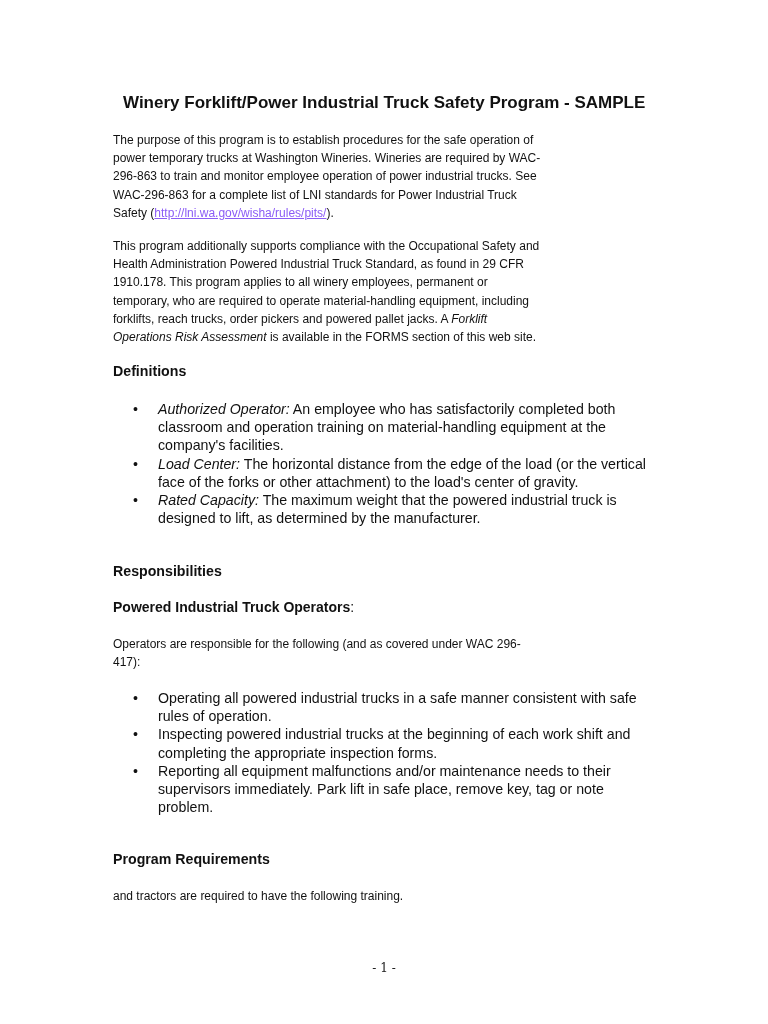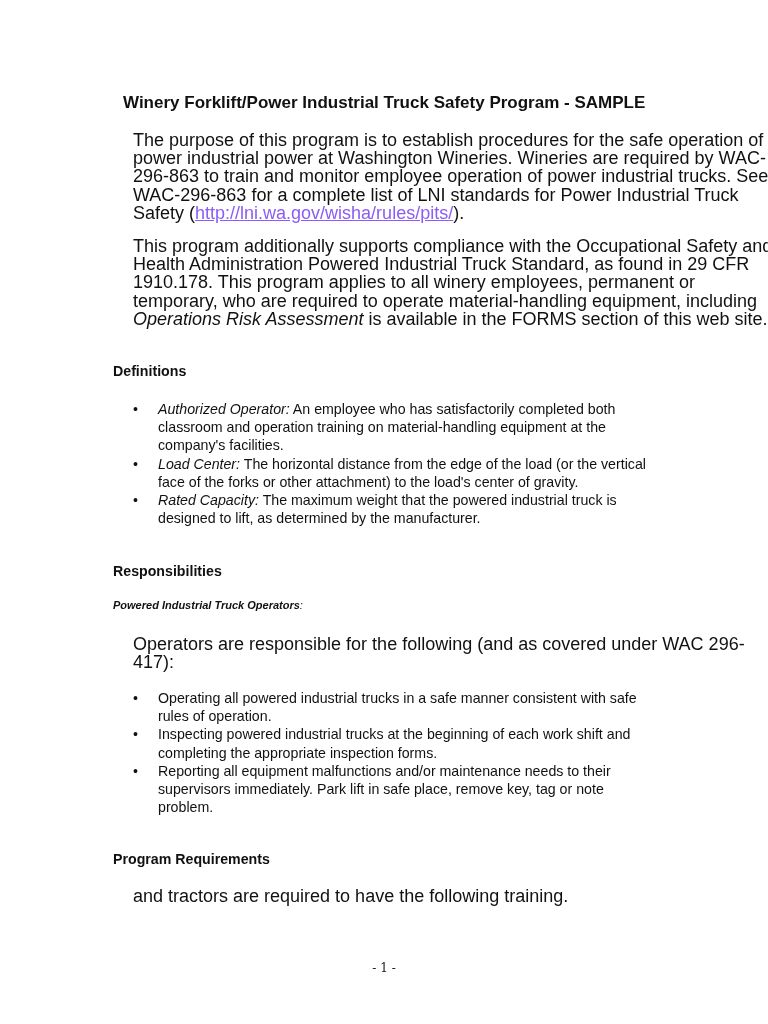--- a/index.html
+++ b/index.html
@@ -1,51 +1,52 @@
 <!DOCTYPE html>
 <html><head>
 <meta charset="utf-8">
 <style>
   html, body { margin: 0; padding: 0; background: #ffffff; }
   body { width: 768px; height: 1024px; position: relative; overflow: hidden;
          font-family: "Liberation Sans", sans-serif; color: #111111; }
   .page { position: absolute; left: 0; top: 0; width: 768px; height: 1024px; background: #fff; }
   .title { position: absolute; left: 113px; top: 93px; font-size: 17px; font-weight: bold; white-space: nowrap; margin-left: 10px; }
-  .para { position: absolute; left: 113px; width: 540px; font-size: 18px; line-height: 18.2px; margin-left: 20px; }
+  .para { position: absolute; left: 113px; width: 540px; font-size: 12px; line-height: 18.2px; }
   .heading { position: absolute; left: 113px; font-size: 14.2px; font-weight: bold; }
-  .subheading { position: absolute; left: 113px; font-size: 11px; font-weight: bold; font-style: italic; }
+  .subheading { position: absolute; left: 113px; font-size: 14px; font-weight: bold; }
   ul.blist { position: absolute; left: 113px; width: 540px; margin: 0; padding: 0; list-style: none;
              font-size: 14.2px; line-height: 18.2px; }
   ul.blist li { position: relative; padding-left: 45px; }
   ul.blist li .bullet { position: absolute; left: 20px; top: 0; }
   .link { color: #8b5cf6; text-decoration: underline; }
   .pagenum { position: absolute; left: 0; width: 768px; top: 961px; text-align: center;
              font-family: "DejaVu Serif", serif; font-size: 12px; color: #222; }
   .line { display: block; white-space: nowrap; }
 </style>
 </head>
 <body>
 
 <div class="page">
 
   <div class="title">Winery Forklift/Power Industrial Truck Safety Program - SAMPLE</div>
 
   <div class="para" style="top:131px;">
     <span class="line">The purpose of this program is to establish procedures for the safe operation of</span>
-    <span class="line">power industrial power at Washington Wineries.  Wineries are required by WAC-</span>
+    <span class="line">power temporary trucks at Washington Wineries.  Wineries are required by WAC-</span>
     <span class="line">296-863 to train and monitor employee operation of power industrial trucks.  See</span>
     <span class="line">WAC-296-863 for a complete list of LNI standards for Power Industrial Truck</span>
     <span class="line"><span>Safety (</span><a class="link">http://lni.wa.gov/wisha/rules/pits/</a><span>).</span></span>
   </div>
 
   <div class="para" style="top:237px;">
     <span class="line">This program additionally supports compliance with the Occupational Safety and</span>
     <span class="line">Health Administration Powered Industrial Truck Standard, as found in 29 CFR</span>
     <span class="line">1910.178. This program applies to all winery employees, permanent or</span>
     <span class="line">temporary, who are required to operate material-handling equipment, including</span>
+    <span class="line"><span>forklifts, reach trucks, order pickers and powered pallet jacks.  A </span><em>Forklift</em></span>
     <span class="line"><em>Operations Risk Assessment</em><span> is available in the FORMS section of this web site.</span></span>
   </div>
 
   <div class="heading" style="top:363px;">Definitions</div>
 
   <ul class="blist" style="top:400px;">
     <li>
       <span class="bullet">•</span>
       <em>Authorized Operator:</em><span> An employee who has satisfactorily completed both classroom and operation training on material-handling equipment at the company's facilities.</span>
     </li>

